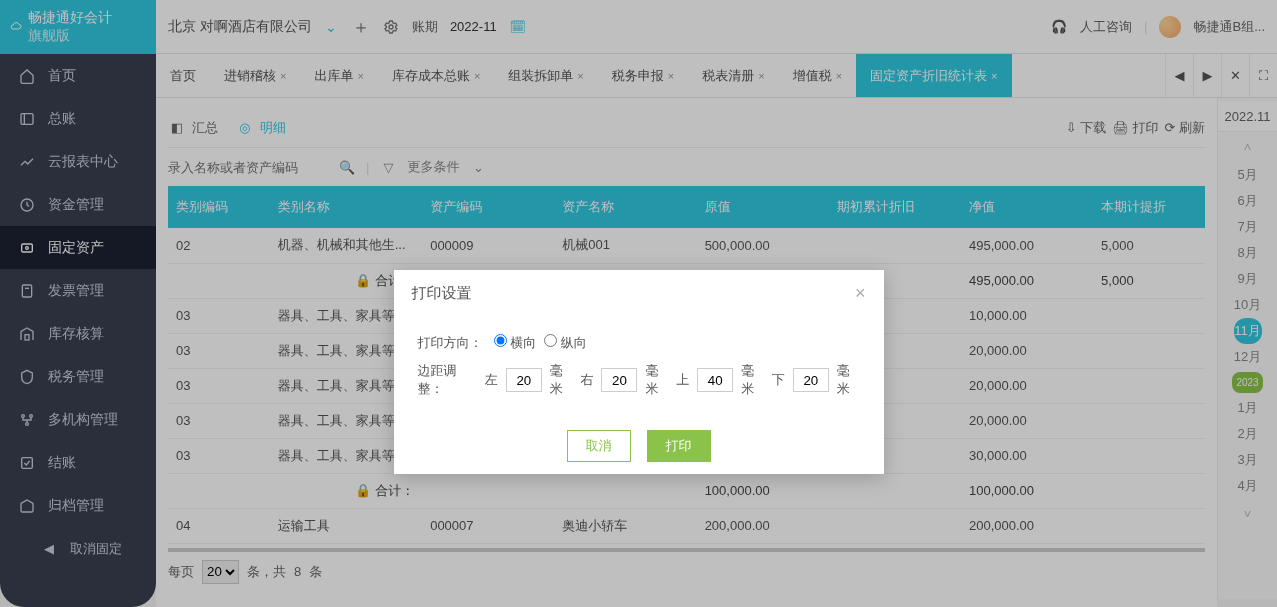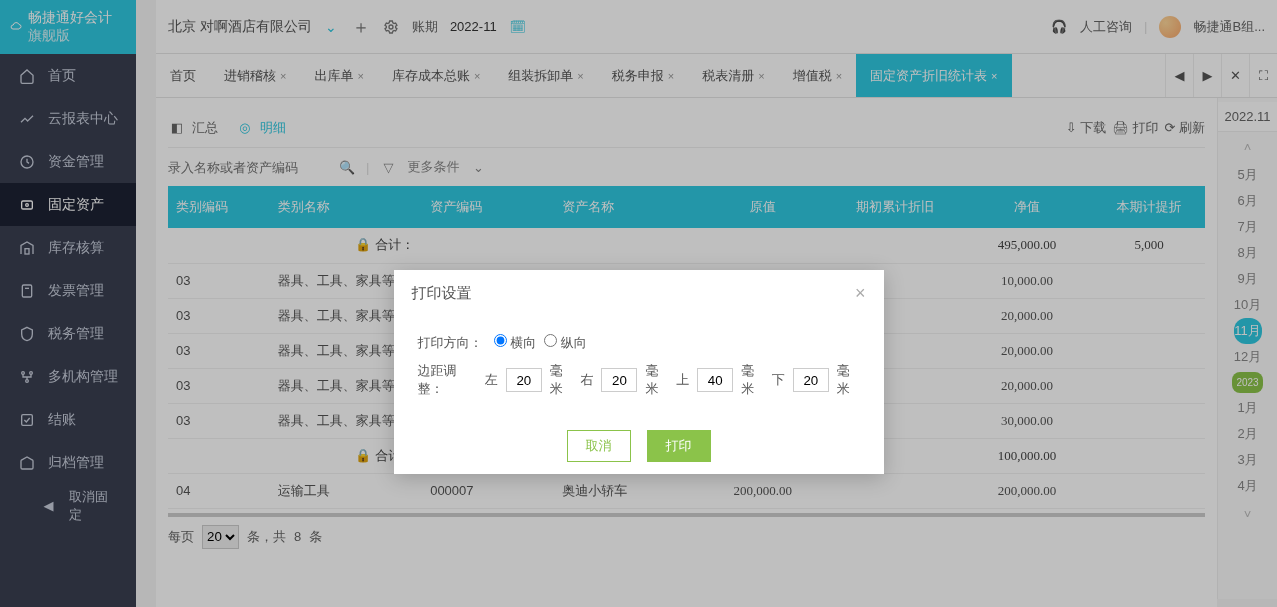--- a/index.html
+++ b/index.html
@@ -1,17 +1,17 @@
 <!DOCTYPE html>
 <html><head>
 <meta charset="utf-8">
 <style>
 * { margin:0; padding:0; box-sizing:border-box; font-family:"Microsoft YaHei",Arial,sans-serif; }
 body { width:1277px; height:607px; overflow:hidden; position:relative; background:#f5f5f5; font-size:13px; color:#333; }
-.sidebar { position:absolute; left:0; top:0; width:136px; height:607px; background:#3a3f51; color:#c8cedb; }
+.sidebar { position:absolute; left:0; top:0; width:156px; height:607px; background:#3a3f51; color:#c8cedb;border-radius:24px; }
 .logo { height:54px; background:#2fc8e0; color:#fff; display:flex; align-items:center; padding:0 10px; font-size:14px; }
 .logo svg { margin-right:6px; }
 .sidebar-item { height:43px; display:flex; align-items:center; padding:0 18px; gap:12px; cursor:pointer; font-size:14px; }
 .sidebar-item.active { background:#1c2233; color:#fff; }
 .sidebar-item.sub { padding-left:40px; font-size:13px; }
 .icon { width:18px; height:18px; display:inline-flex; align-items:center; justify-content:center; }
 .topbar { position:absolute; left:156px; top:0; right:0; height:54px; background:#fff; border-bottom:1px solid #e5e5e5; display:flex; align-items:center; padding:0 12px; gap:12px; }
 .company { display:flex; align-items:center; gap:10px; color:#555; font-size:14px; }
 .topbar-right { margin-left:auto; display:flex; align-items:center; gap:12px; color:#666; }
 .avatar { width:22px; height:22px; border-radius:50%; background:radial-gradient(circle at 30% 30%,#ffd89b,#f9a86b); }
@@ -23,21 +23,21 @@
 .tabctl { width:28px; display:flex; align-items:center; justify-content:center; border-left:1px solid #eee; color:#555; cursor:pointer; }
 .content { position:absolute; left:156px; top:98px; right:60px; bottom:0; background:#fff; padding:10px 12px 0; }
 .toolbar { display:flex; align-items:center; height:40px; border-bottom:1px solid #eee; gap:18px; color:#666; }
 .toolbar .actions { margin-left:auto; display:flex; gap:6px; }
 .toolbar .tgl { display:flex; align-items:center; gap:6px; cursor:pointer; }
 .toolbar .tgl.active { color:#2fc8e0; }
 .filter { display:flex; align-items:center; height:38px; gap:10px; color:#888; }
 .filter input { border:none; outline:none; width:160px; font-size:13px; }
 .table { width:100%; border-collapse:collapse; table-layout:fixed; }
 .table th { background:#2fc8e0; color:#fff; font-weight:normal; height:42px; padding:0 8px; text-align:left; font-size:13px; }
-.table th.num, .table td.num { text-align:center;font-family:Liberation Serif, serif; }
+.table th.num, .table td.num { text-align:left; }
 .table td { height:35px; padding:0 8px; border-bottom:1px solid #f0f0f0; color:#555; font-size:13px; white-space:nowrap; overflow:hidden; text-overflow:ellipsis; }
 .table tr.subtotal td { font-weight:normal; color:#444; }
 .lock { color:#888; margin-right:4px; }
 .pager { height:44px; display:flex; align-items:center; gap:8px; color:#666; border-top:4px solid #ccc; margin-top:4px;}
 .pager select { height:24px; border:1px solid #ccc; }
 .right-col { position:absolute; right:0; top:98px; width:60px; bottom:8px; background:#fafafa; border-left:1px solid #eee; display:flex; flex-direction:column; align-items:center; padding-top:4px; }
 .right-col .yearlab { background:#fff; width:100%; text-align:center; height:30px; line-height:30px; color:#666; border-bottom:1px solid #eee; }
 .right-col .mo { height:26px; line-height:26px; color:#888; font-size:13px; width:100%; text-align:center; cursor:pointer; }
 .right-col .mo.cur { background:#2fc8e0; color:#fff; border-radius:12px; width:28px; margin:0 auto; }
 .right-col .badge { background:#8bc34a; color:#fff; font-size:10px; border-radius:8px; padding:5px 4px; margin:2px auto; }
@@ -73,20 +73,29 @@
         <span class="icon">
           <svg width="16" height="16" viewBox="0 0 24 24" fill="none" stroke="currentColor" stroke-width="2">
             <path d="M3 11l9-8 9 8v10a2 2 0 0 1-2 2H5a2 2 0 0 1-2-2z"></path>
           </svg>
         </span>
         <span>首页</span>
       </div>
       <div class="sidebar-item">
         <span class="icon">
           <svg width="16" height="16" viewBox="0 0 24 24" fill="none" stroke="currentColor" stroke-width="2">
+            <rect x="3" y="4" width="18" height="16" rx="2"></rect>
+            <line x1="8" y1="4" x2="8" y2="20"></line>
+          </svg>
+        </span>
+        <span>总账</span>
+      </div>
+      <div class="sidebar-item">
+        <span class="icon">
+          <svg width="16" height="16" viewBox="0 0 24 24" fill="none" stroke="currentColor" stroke-width="2">
             <polyline points="3 17 9 11 13 15 21 7"></polyline>
           </svg>
         </span>
         <span>云报表中心</span>
       </div>
       <div class="sidebar-item">
         <span class="icon">
           <svg width="16" height="16" viewBox="0 0 24 24" fill="none" stroke="currentColor" stroke-width="2">
             <circle cx="12" cy="12" r="9"></circle>
             <path d="M12 7v5l3 2"></path>
@@ -99,34 +108,34 @@
           <svg width="16" height="16" viewBox="0 0 24 24" fill="none" stroke="currentColor" stroke-width="2">
             <rect x="4" y="6" width="16" height="12" rx="2"></rect>
             <circle cx="12" cy="12" r="2"></circle>
           </svg>
         </span>
         <span>固定资产</span>
       </div>
       <div class="sidebar-item">
         <span class="icon">
           <svg width="16" height="16" viewBox="0 0 24 24" fill="none" stroke="currentColor" stroke-width="2">
+            <rect x="5" y="3" width="14" height="18" rx="2"></rect>
+            <line x1="9" y1="8" x2="15" y2="8"></line>
+          </svg>
+        </span>
+        <span>发票管理</span>
+      </div>
+      <div class="sidebar-item">
+        <span class="icon">
+          <svg width="16" height="16" viewBox="0 0 24 24" fill="none" stroke="currentColor" stroke-width="2">
             <path d="M3 21V8l9-5 9 5v13"></path>
             <rect x="9" y="13" width="6" height="8"></rect>
           </svg>
         </span>
         <span>库存核算</span>
-      </div>
-      <div class="sidebar-item">
-        <span class="icon">
-          <svg width="16" height="16" viewBox="0 0 24 24" fill="none" stroke="currentColor" stroke-width="2">
-            <rect x="5" y="3" width="14" height="18" rx="2"></rect>
-            <line x1="9" y1="8" x2="15" y2="8"></line>
-          </svg>
-        </span>
-        <span>发票管理</span>
       </div>
       <div class="sidebar-item">
         <span class="icon">
           <svg width="16" height="16" viewBox="0 0 24 24" fill="none" stroke="currentColor" stroke-width="2">
             <path d="M12 2l8 4v6c0 5-3.5 9-8 10-4.5-1-8-5-8-10V6z"></path>
           </svg>
         </span>
         <span>税务管理</span>
       </div>
       <div class="sidebar-item">
@@ -274,20 +283,30 @@
           <th>类别名称</th>
           <th>资产编码</th>
           <th>资产名称</th>
           <th class="num">原值</th>
           <th class="num">期初累计折旧</th>
           <th class="num">净值</th>
           <th class="num">本期计提折</th>
         </tr>
       </thead>
     <tbody id="tbody">
+        <tr>
+          <td>02</td>
+          <td>机器、机械和其他生...</td>
+          <td>000009</td>
+          <td>机械001</td>
+          <td class="num">500,000.00</td>
+          <td class="num"></td>
+          <td class="num">495,000.00</td>
+          <td class="num">5,000</td>
+        </tr>
         <tr class="subtotal">
           <td></td>
           <td style="text-align:right"><span class="lock">🔒</span>合计：</td>
           <td></td>
           <td></td>
           <td class="num"></td>
           <td class="num"></td>
           <td class="num">495,000.00</td>
           <td class="num">5,000</td>
         </tr>

